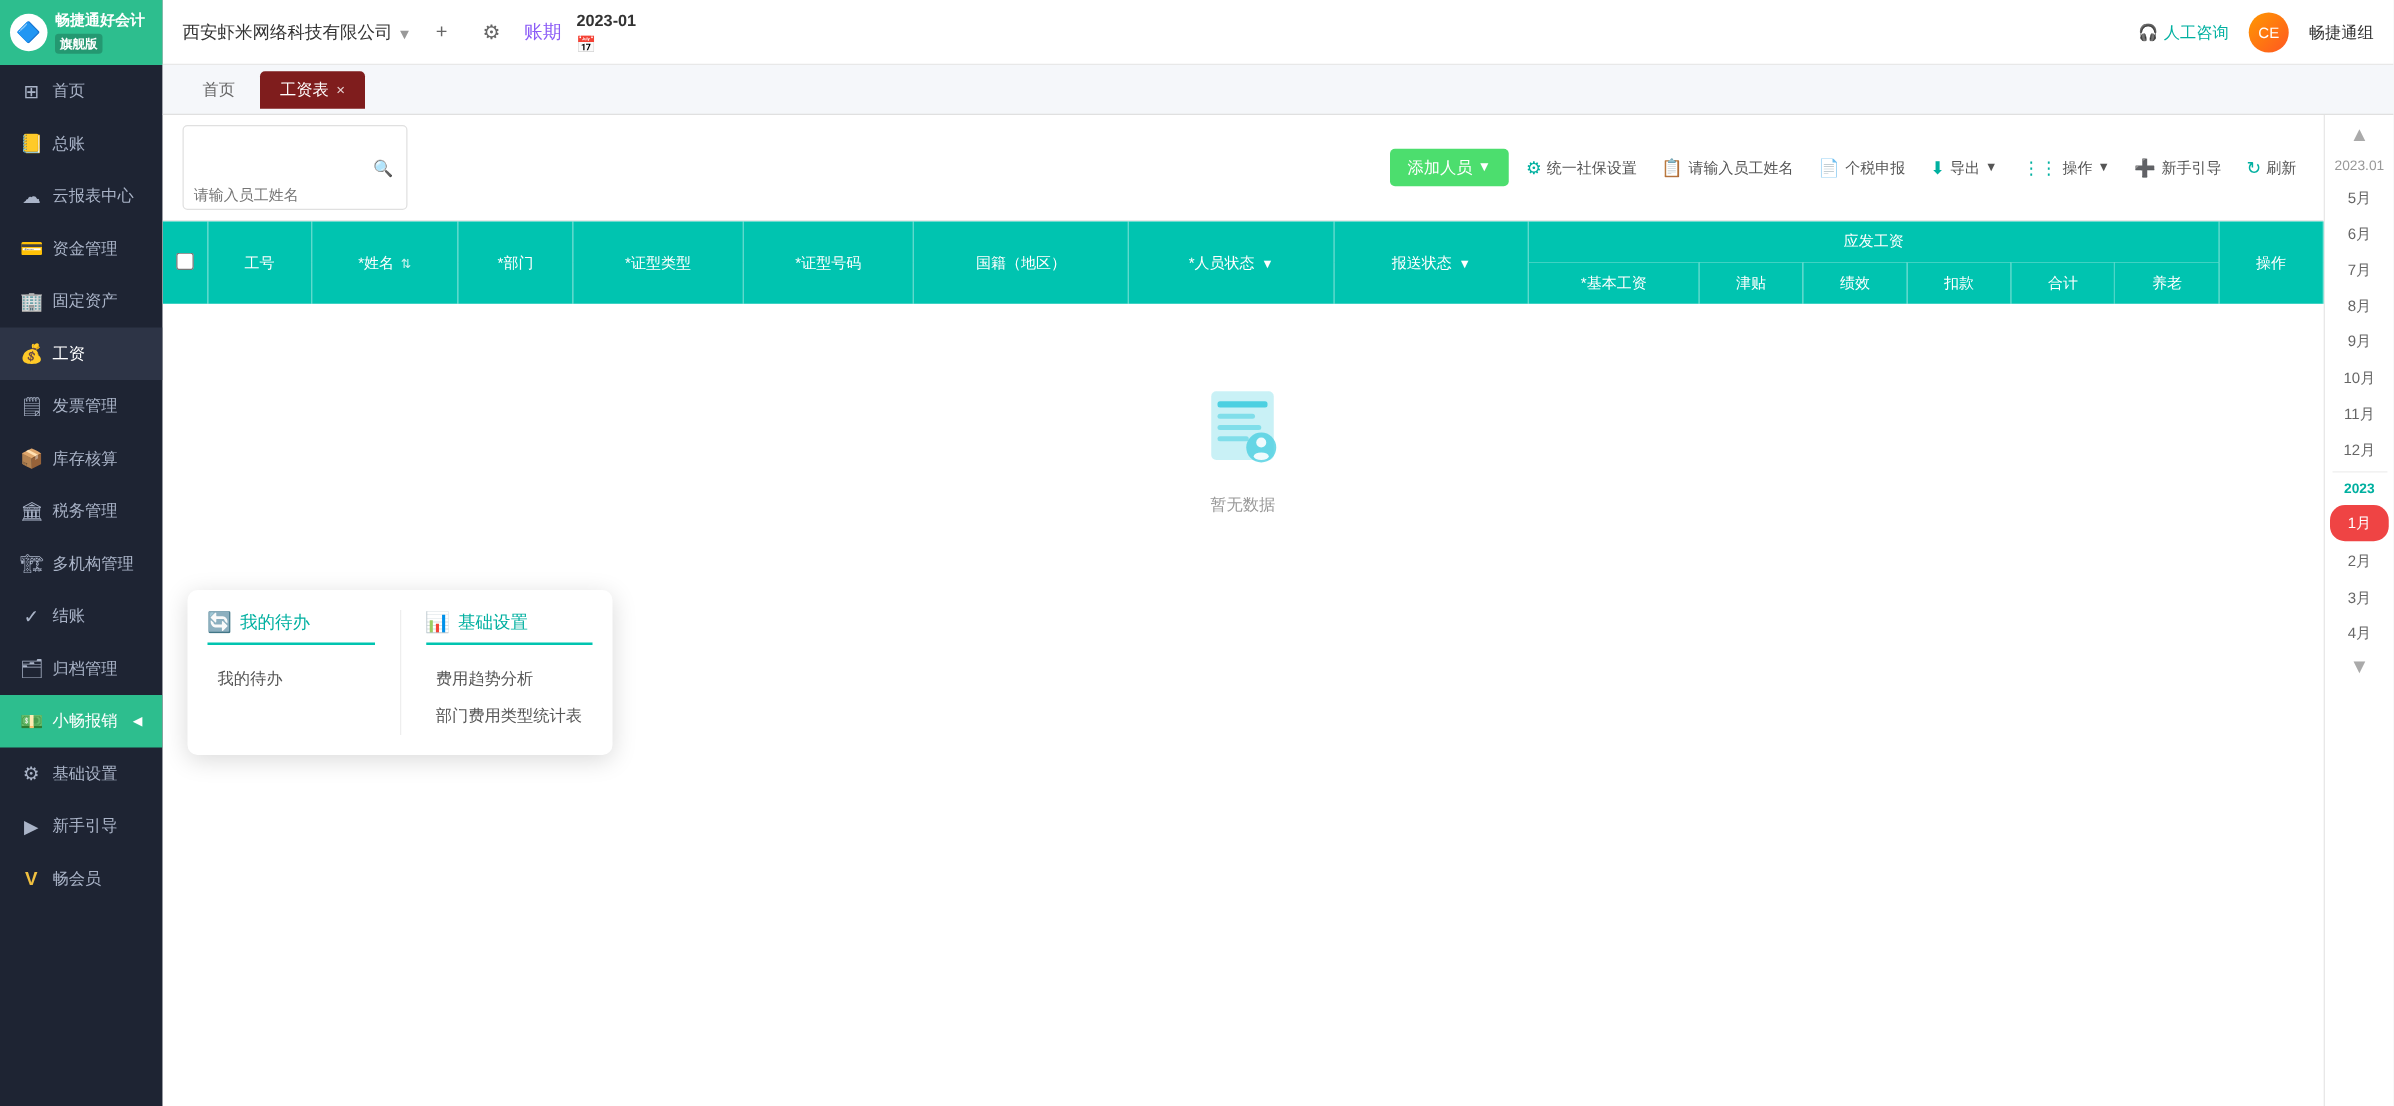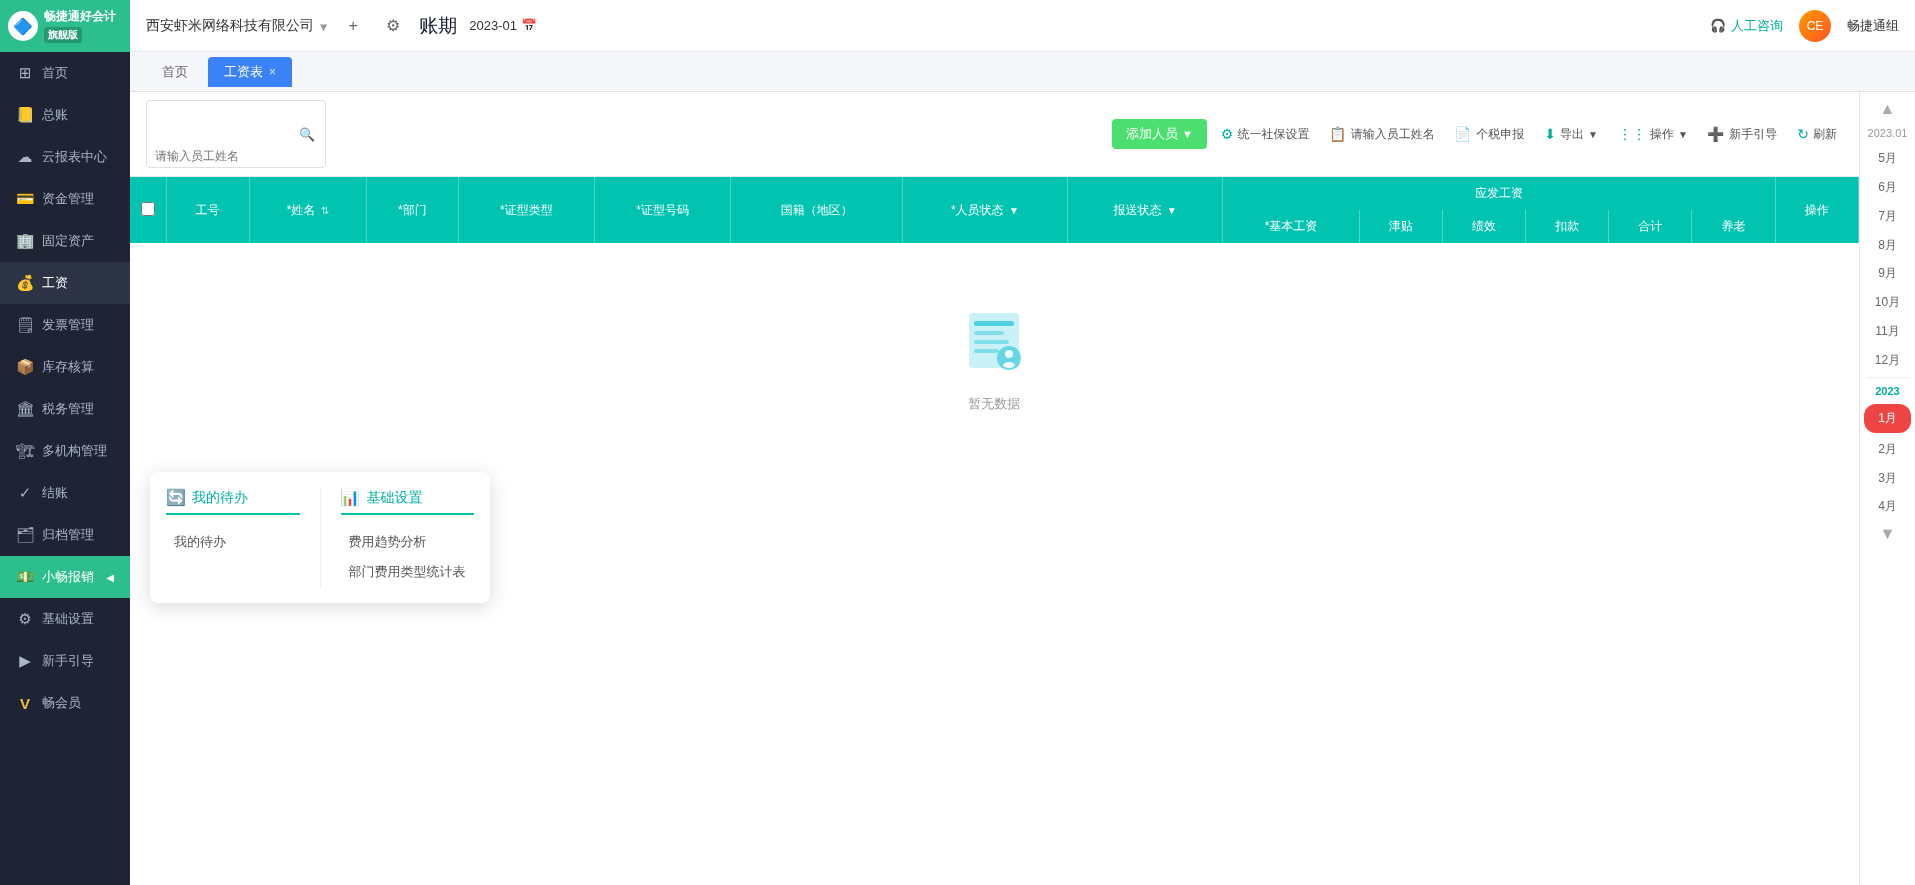--- a/index.html
+++ b/index.html
@@ -85,22 +85,22 @@
     .company-arrow { color: #999; font-size: 12px; }
     .topbar-btn {
       width: 28px; height: 28px;
       border: none; background: none;
       cursor: pointer;
       color: #666;
       font-size: 16px;
       display: flex; align-items: center; justify-content: center;
       border-radius: 4px;
     }
-    .period-label { color: #0f172a; font-size: 19px; text-align: right; }
-    .period-value { color: #333; font-size: 13px; font-weight: 400; display: flex; align-items: flex-end; gap: 4px; cursor: pointer; }
+    .period-label { color: #8b5cf6; font-size: 15px; text-align: right; }
+    .period-value { color: #333; font-size: 13px; font-weight: 700; display: flex; align-items: flex-start; gap: 4px; cursor: pointer; flex-direction: column; }
     .topbar-right { margin-left: auto; display: flex; align-items: center; gap: 16px; }
     .user-service { color: #00b0a0; font-size: 13px; cursor: pointer; display: flex; align-items: center; gap: 4px; }
     .user-avatar {
       width: 32px; height: 32px; border-radius: 50%;
       background: linear-gradient(135deg, #ff9800, #ff5722);
       display: flex; align-items: center; justify-content: center;
       color: white; font-size: 12px; cursor: pointer;
     }
     .user-name { color: #333; font-size: 13px; cursor: pointer; }
 
@@ -118,21 +118,21 @@
       padding: 6px 16px;
       border-radius: 4px 4px 0 0;
       cursor: pointer;
       font-size: 13px;
       display: flex;
       align-items: center;
       gap: 6px;
     }
     .tab.inactive { color: #666; background: transparent; }
     .tab.active {
-      background: #3b82f6;
+      background: #7f1d1d;
       color: white;
     }
     .tab-close { font-size: 12px; cursor: pointer; opacity: 0.8; }
 
     
     .content-area {
       flex: 1;
       display: flex;
       overflow: hidden;
       position: relative;

